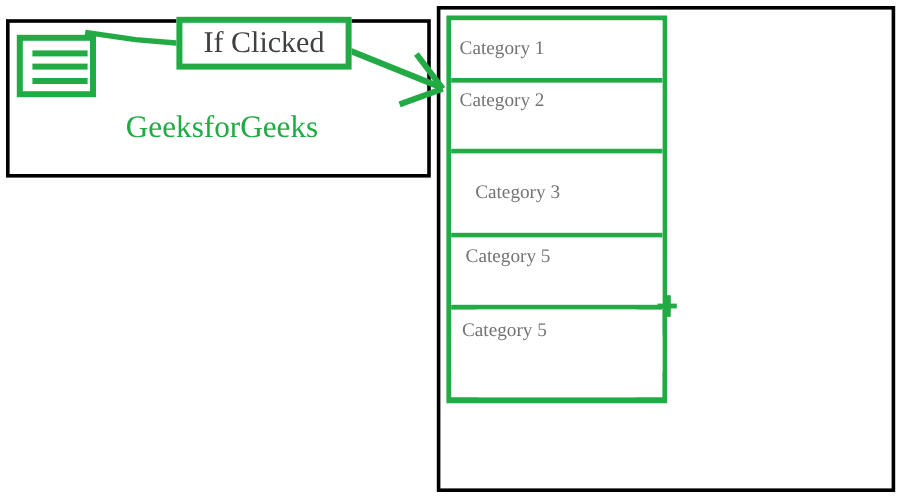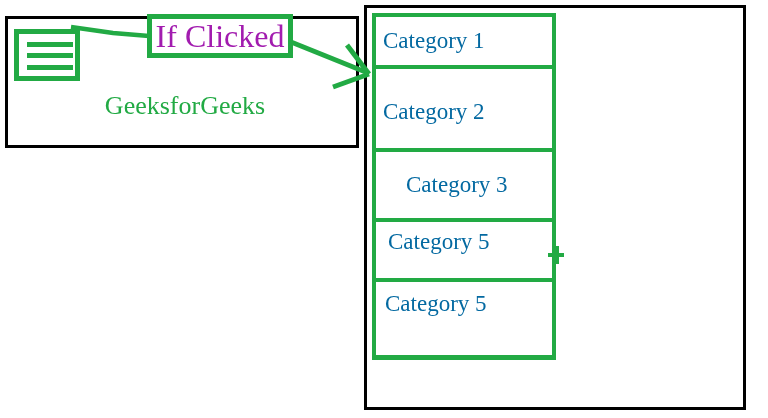--- a/index.html
+++ b/index.html
@@ -96,22 +96,22 @@
   
   .callout {
     position: absolute;
     left: 147px;
     top: 14px;
     width: 146px;
     height: 44px;
     border: 5px solid #22aa44;
     box-sizing: border-box;
     background: #ffffff;
-    color: #a21caf;
-    font-size: 32px;
+    color: #404040;
+    font-size: 25px;
     line-height: 34px;
     text-align: center;
     z-index: 6;
   }
 
   
   .connectors {
     position: absolute;
     left: 0;
     top: 0;
@@ -138,33 +138,33 @@
     top: 5px;
     width: 184px;
     border: 4px solid #22aa44;
     border-bottom-width: 5px;
     box-sizing: border-box;
     background: #ffffff;
   }
   .cat-item {
     border-bottom: 4px solid #22aa44;
     box-sizing: border-box;
-    color: #0369a1;
-    font-size: 23px;
+    color: #737373;
+    font-size: 16px;
     padding-left: 7px;
     display: flex;
     align-items: center;
     background: #ffffff;
   }
   .cat-item:last-child {
     border-bottom: none;
   }
   .cat-item.r0 { height: 52px; align-items: center; }
-  .cat-item.r1 { height: 59px; align-items: flex-start; padding-top: 6px; margin-top: 24px; }
-  .cat-item.r2 { height: 70px; align-items: center; padding-left: 30px; }
+  .cat-item.r1 { height: 59px; align-items: flex-start; padding-top: 6px; }
+  .cat-item.r2 { height: 70px; align-items: center; padding-left: 20px; }
   .cat-item.r3 { height: 60px; align-items: flex-start; padding-top: 7px; padding-left: 12px; }
   .cat-item.r4 { height: 73px; align-items: flex-start; padding-top: 9px; padding-left: 9px; border-radius: 23px; }
 
   .tick-mark {
     position: absolute;
     left: 548px;
     top: 246px;
     width: 18px;
     height: 18px;
     z-index: 4;

